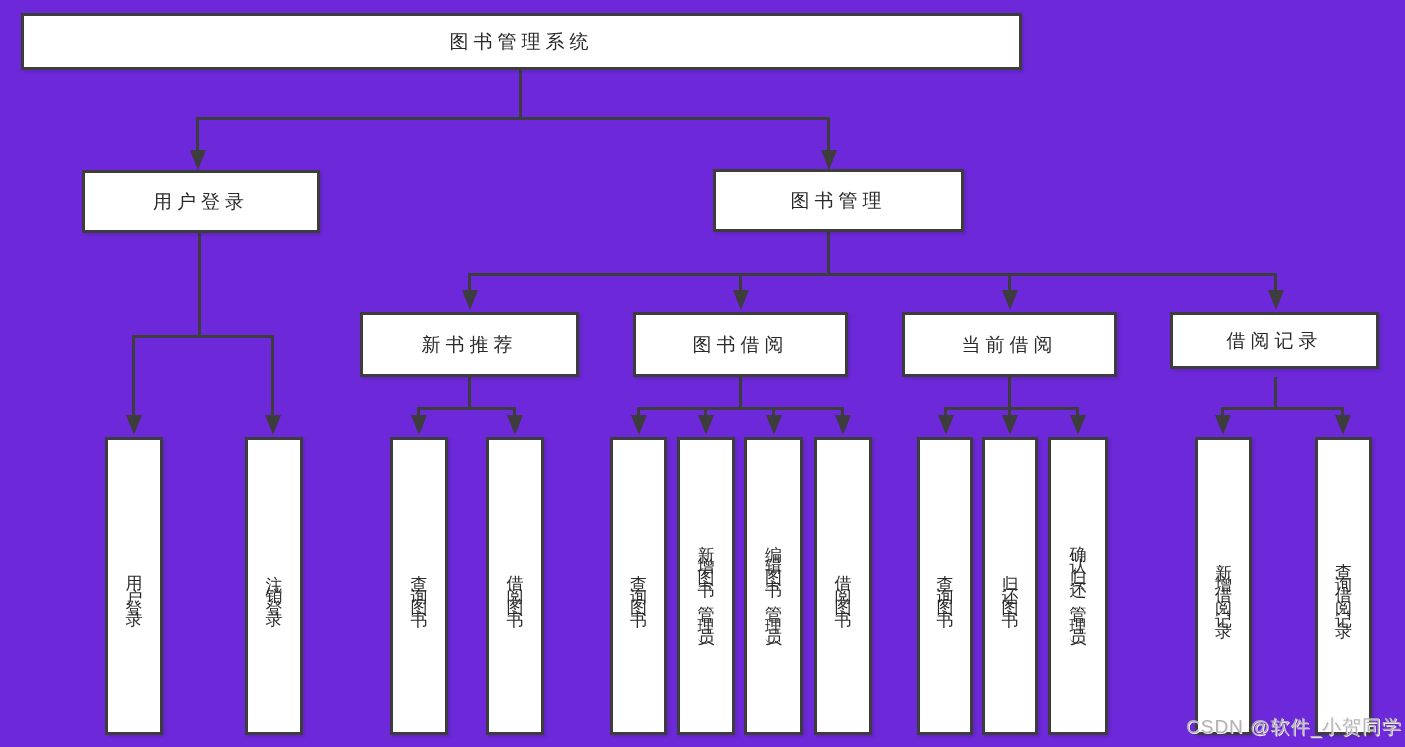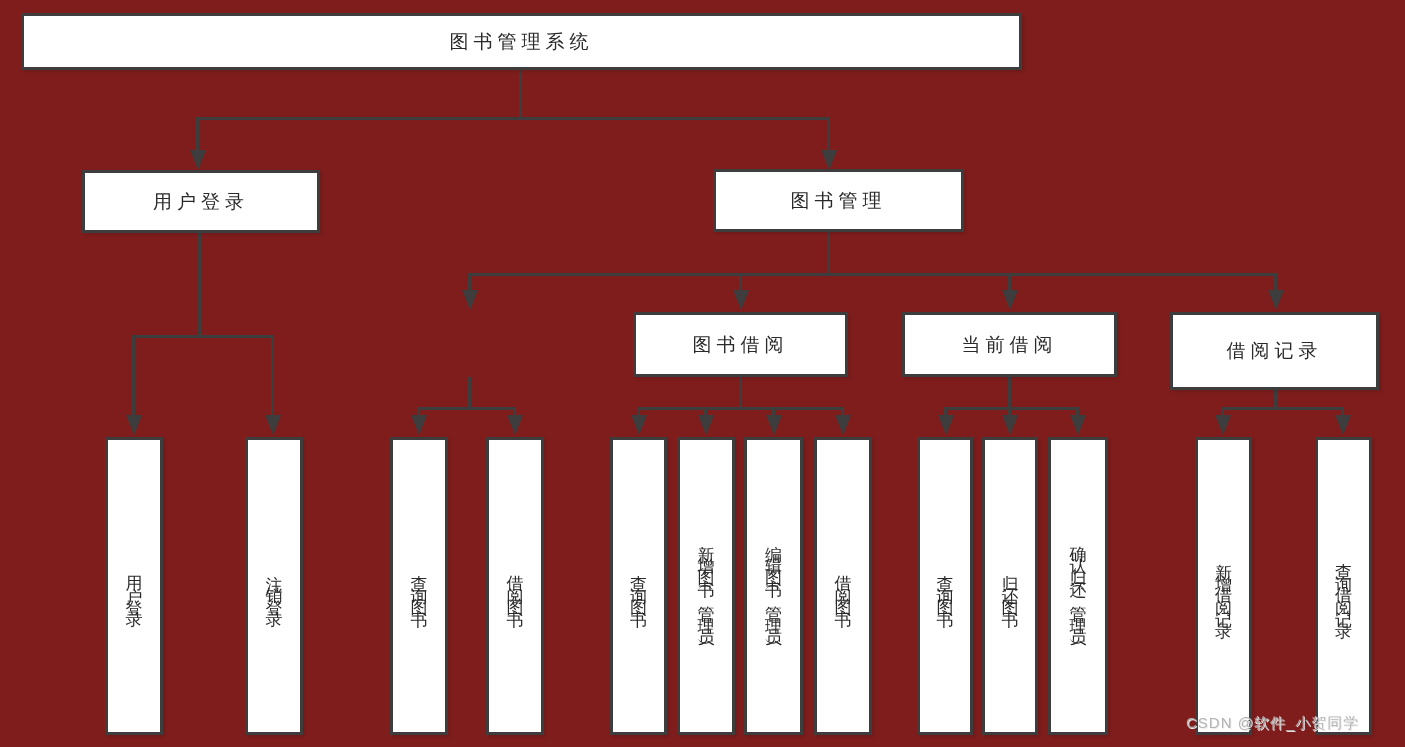--- a/index.html
+++ b/index.html
@@ -1,17 +1,17 @@
 <!DOCTYPE html>
 <html><head>
 <meta charset="utf-8">
 <style>
   html,body{margin:0;padding:0;background:#ffffff;}
   .canvas{
-    position:relative;width:1405px;height:747px;background:#7f1d1d;overflow:hidden;
+    position:relative;width:1405px;height:747px;background:#6d28d9;overflow:hidden;
     font-family:"Liberation Sans","DejaVu Sans",sans-serif;color:#2a2a2a;
   }
   .box{
     position:absolute;background:#ffffff;border:3px solid #3d3d3d;box-sizing:border-box;
     display:flex;align-items:center;justify-content:center;
     box-shadow:2px 2px 3px rgba(0,0,0,0.12);z-index:2;
   }
   .hbox span{font-size:19px;letter-spacing:5px;white-space:nowrap;}
   .vbox span{
     writing-mode:vertical-rl;text-orientation:mixed;
@@ -19,21 +19,21 @@
   }
   .hline{position:absolute;height:3px;background:#3d3d3d;z-index:1;}
   .vline{position:absolute;width:3px;background:#3d3d3d;z-index:1;}
   .arrow{position:absolute;width:3px;background:#3d3d3d;z-index:1;}
   .arrow::after{
     content:"";position:absolute;left:50%;transform:translateX(-50%);bottom:-20px;
     width:0;height:0;border-left:8px solid transparent;border-right:8px solid transparent;
     border-top:20px solid #3d3d3d;
   }
   .watermark{
-    position:absolute;left:1186px;top:714px;font-size:15px;color:#b3b3b3;
+    position:absolute;left:1186px;top:714px;font-size:19px;color:#b3b3b3;
     letter-spacing:1px;white-space:nowrap;z-index:5;text-shadow:1px 1px 0 #ececec;
   }
 </style>
 </head>
 <body>
 
 <div class="canvas">
 
   <div class="vline" style="left:519px;top:70px;height:47px"></div>
   <div class="vline" style="left:198px;top:233px;height:102px"></div>
@@ -81,27 +81,30 @@
     <span>图书管理系统</span>
   </div>
 
   <div class="box hbox" style="left:82px;top:170px;width:238px;height:63px">
     <span>用户登录</span>
   </div>
   <div class="box hbox" style="left:713px;top:169px;width:251px;height:63px">
     <span>图书管理</span>
   </div>
 
+  <div class="box hbox" style="left:360px;top:312px;width:219px;height:65px">
+    <span>新书推荐</span>
+  </div>
   <div class="box hbox" style="left:902px;top:312px;width:215px;height:65px">
     <span>当前借阅</span>
   </div>
   <div class="box hbox" style="left:633px;top:312px;width:215px;height:65px">
     <span>图书借阅</span>
   </div>
-  <div class="box hbox" style="left:1170px;top:312px;width:209px;height:78px">
+  <div class="box hbox" style="left:1170px;top:312px;width:209px;height:57px">
     <span>借阅记录</span>
   </div>
 
   <div class="box vbox" style="left:105px;top:437px;width:58px;height:298px">
     <span>用户登录</span>
   </div>
   <div class="box vbox" style="left:245px;top:437px;width:58px;height:298px">
     <span>注销登录</span>
   </div>
 

